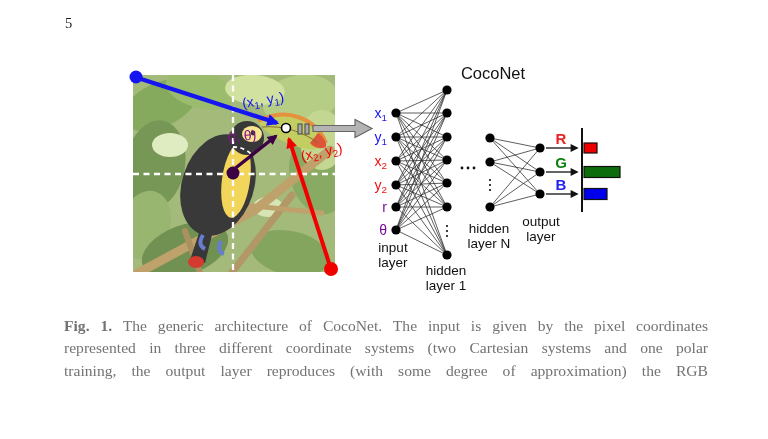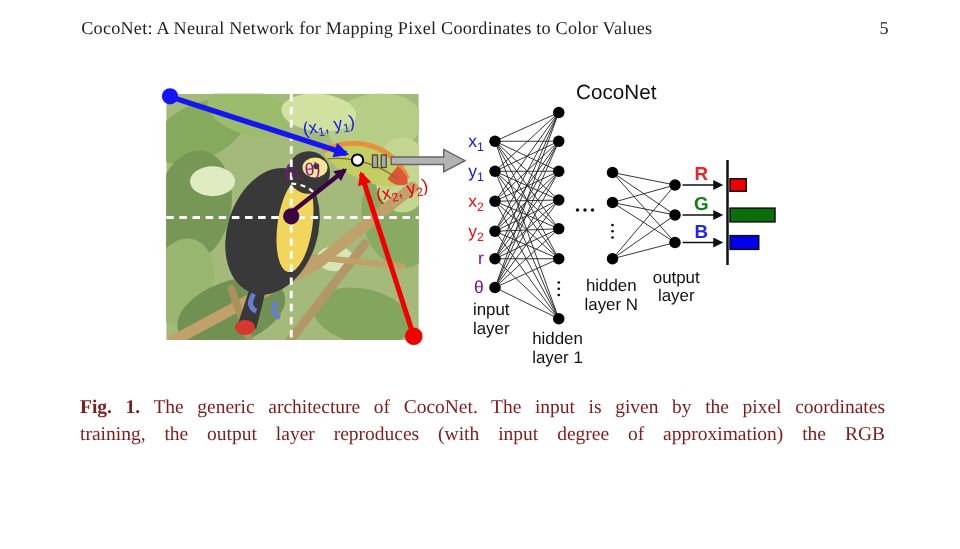--- a/index.html
+++ b/index.html
@@ -9,31 +9,30 @@
   }
   .running-head{
     position:absolute;top:15px;left:65px;width:646px;
     display:flex;justify-content:space-between;align-items:baseline;
     font-size:14.5px;color:#1e1e1e;letter-spacing:0.2px;
   }
   .fig-wrap{position:absolute;left:0;top:55px;width:768px;height:250px;}
   svg text{font-family:"Liberation Sans", sans-serif;}
   .caption{
     position:absolute;left:64px;top:315px;width:644px;
-    font-size:15.6px;line-height:22.3px;color:#7f1d1d;
+    font-size:15.6px;line-height:22.3px;color:#737373;
   }
   .cap-line{text-align:justify;text-align-last:justify;}
   .cap-line.last{text-align:left;text-align-last:left;}
   .cap-prefix{font-weight:bold;}
 </style>
 </head>
 <body>
 
 <div class="running-head">
-  <span>CocoNet: A Neural Network for Mapping Pixel Coordinates to Color Values</span>
   <span>5</span>
 </div>
 
 <div class="fig-wrap">
 <svg id="fig-svg" width="768" height="250" viewBox="0 0 768 250">
   <defs>
     <clipPath id="photo-clip">
           <rect x="133" y="20" width="202" height="197"></rect>
         </clipPath>
     <marker id="ah-blue" viewBox="0 0 10 10" refX="8" refY="5" markerWidth="14" markerHeight="12" orient="auto" markerUnits="userSpaceOnUse">
@@ -221,14 +220,15 @@
         <line x1="546" y1="139" x2="577" y2="139" stroke="#111" stroke-width="1.3" marker-end="url(#ah-black)"></line>
         <text x="561" y="135" text-anchor="middle" font-size="15" font-weight="600" fill="#2222ee">B</text>
         <rect x="584" y="133.5" width="23" height="11" fill="#0000ee" stroke="#111" stroke-width="1.2"></rect>
         <line x1="582" y1="73" x2="582" y2="157" stroke="#111" stroke-width="2"></line>
       </g>
 </svg>
 </div>
 
 <div class="caption">
   <div class="cap-line"><span class="cap-prefix">Fig. 1.</span><span> The generic architecture of CocoNet. The input is given by the pixel coordinates</span></div>
-  <div class="cap-line">training, the output layer reproduces (with input degree of approximation) the RGB</div>
+  <div class="cap-line">represented in three different coordinate systems (two Cartesian systems and one polar</div>
+  <div class="cap-line">training, the output layer reproduces (with some degree of approximation) the RGB</div>
 </div>
 
 </body></html>

